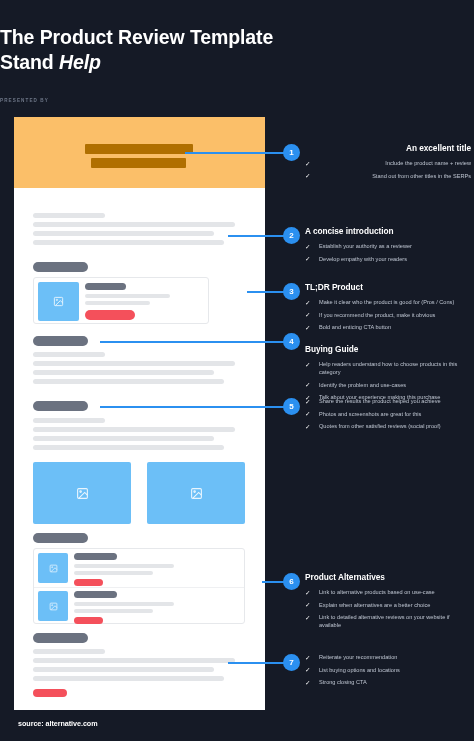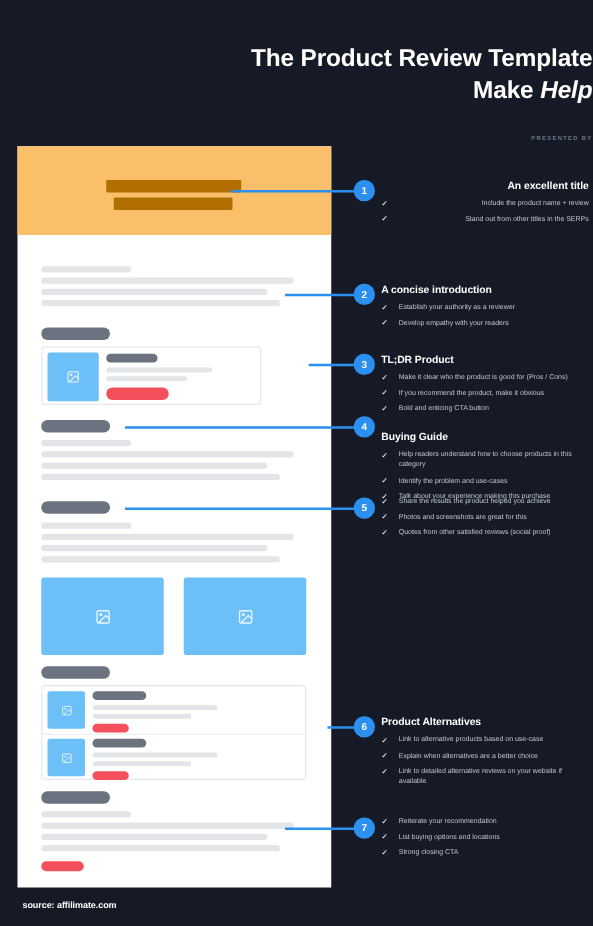--- a/index.html
+++ b/index.html
@@ -5,21 +5,21 @@
   * { box-sizing: border-box; margin: 0; padding: 0; }
   html, body {
     width: 474px; height: 741px;
     background: #151A26;
     font-family: "Liberation Sans", sans-serif;
     overflow: hidden;
   }
   #root { position: relative; width: 474px; height: 741px; background: #151A26; }
 
   
-  .hdr { position: absolute; top: 13px; left: 0; width: 474px; text-align: right; }
+  .hdr { position: absolute; top: 3px; left: 0; width: 474px; text-align: left; }
   .hdr-title {
     margin-top: 22px;
     color: #FFFFFF;
     font-size: 19.5px;
     font-weight: bold;
     line-height: 1.28;
     letter-spacing: -0.1px;
   }
   .hdr-title .ital { font-style: italic; }
   .presented {
@@ -98,21 +98,21 @@
   }
 </style>
 </head>
 <body>
 
 <div id="root">
 
   <div class="hdr">
     <div class="hdr-title">
       <span>The Product Review Template</span><br>
-      <span>Make </span><span class="ital">Help</span>
+      <span>Stand </span><span class="ital">Help</span>
     </div>
     <div class="presented">PRESENTED BY</div>
   </div>
 
   <div class="mock">
     <div class="mock-inner">
 
       <div class="mock-hero">
         <div class="hero-bar b1"></div>
         <div class="hero-bar b2"></div>
@@ -258,15 +258,15 @@
     <div class="ann-item"><span class="ck">✓</span><span>Explain when alternatives are a better choice</span></div>
     <div class="ann-item"><span class="ck">✓</span><span>Link to detailed alternative reviews on your website if available</span></div>
   </div>
 
   <div class="ann" style="top:653px;">
     <div class="ann-item"><span class="ck">✓</span><span>Reiterate your recommendation</span></div>
     <div class="ann-item"><span class="ck">✓</span><span>List buying options and locations</span></div>
     <div class="ann-item"><span class="ck">✓</span><span>Strong closing CTA</span></div>
   </div>
 
-  <div class="source">source: affilimate.com</div>
+  <div class="source">source: alternative.com</div>
 
 </div>
 
 </body></html>

